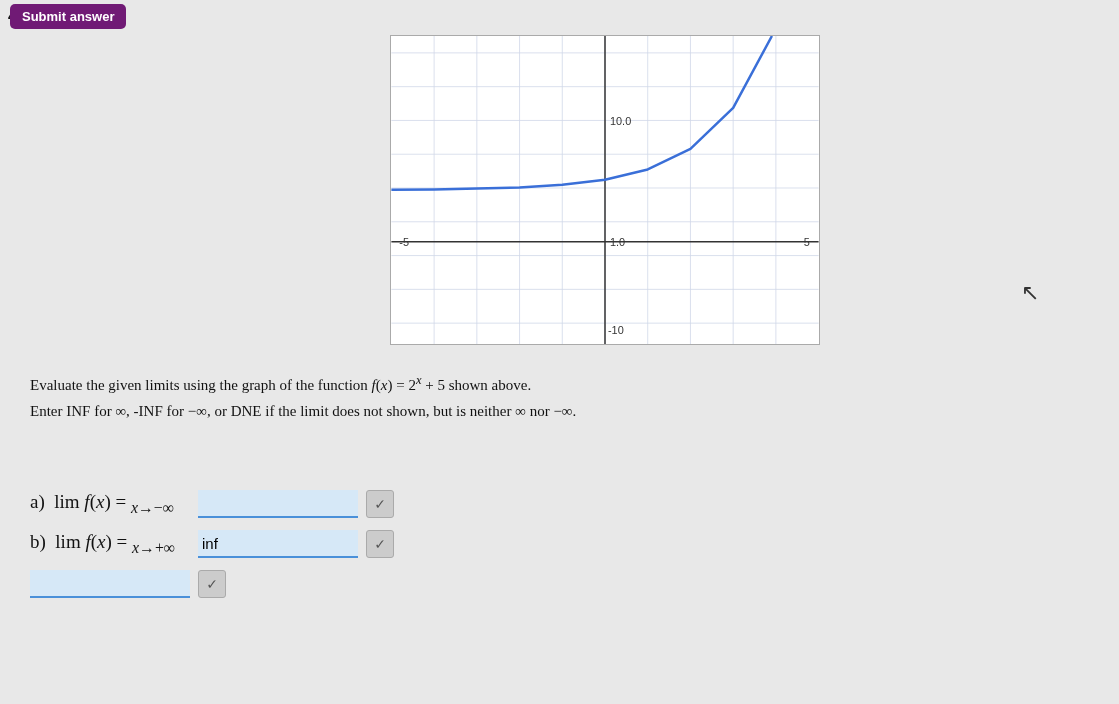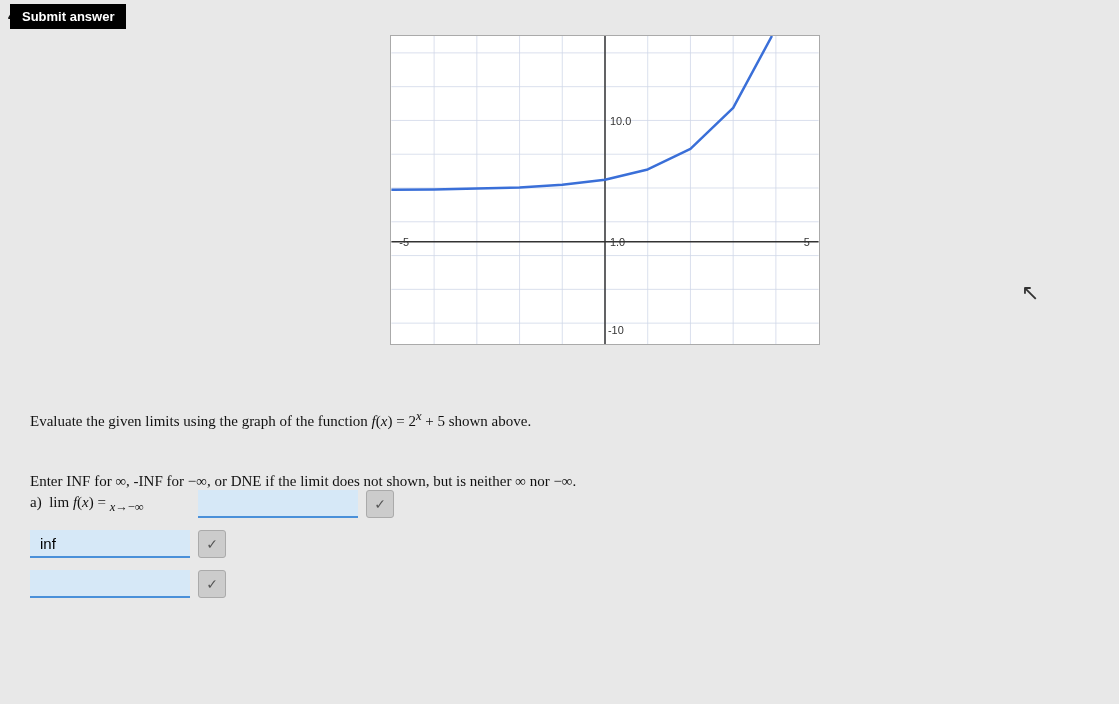--- a/index.html
+++ b/index.html
@@ -10,28 +10,28 @@
       color: #111;
       width: 1119px;
       min-height: 704px;
       position: relative;
     }
 
     .submit-btn {
       position: absolute;
       top: 4px;
       left: 10px;
-      background: #000000;
+      background: #701a75;
       color: white;
       font-family: Arial, sans-serif;
       font-size: 13px;
       font-weight: bold;
       padding: 5px 12px;
       border: none;
-      border-radius: 0;
+      border-radius: 5px;
       cursor: pointer;
     }
 
     .graph-container {
       position: absolute;
       top: 35px;
       left: 390px;
       width: 430px;
       height: 310px;
       background: white;
@@ -47,49 +47,48 @@
       position: absolute;
       top: 370px;
       left: 30px;
       width: 980px;
       font-size: 15px;
       line-height: 1.6;
     }
 
     .instructions p {
       margin-bottom: 2px;
-      margin-top: 36px;
     }
 
     .answers-section {
       position: absolute;
       top: 490px;
       left: 30px;
     }
 
     .answer-row {
       display: flex;
       align-items: center;
       margin-bottom: 12px;
       gap: 8px;
     }
 
     .answer-label {
-      font-size: 15px;
+      font-size: 19px;
       min-width: 160px;
     }
 
     .answer-input {
       border: none;
       border-bottom: 2px solid #4a90d9;
       background: #d6e8f7;
       width: 160px;
       height: 28px;
       font-size: 15px;
-      padding: 2px 10px;
+      padding: 2px 4px;
       outline: none;
     }
 
     .check-btn {
       width: 28px;
       height: 28px;
       background: #ccc;
       border: 1px solid #aaa;
       border-radius: 3px;
       cursor: pointer;
@@ -176,20 +175,24 @@
       a)&nbsp; lim <em>f</em>(<em>x</em>) =
       <sub><em>x</em>→−∞</sub>
     </span>
     <input type="text" class="answer-input" value="" style="">
     <div class="check-btn">
       <span>✓</span>
     </div>
   </div>
 
   <div class="answer-row">
+    <span class="answer-label">
+      b)&nbsp; lim <em>f</em>(<em>x</em>) =
+      <sub><em>x</em>→+∞</sub>
+    </span>
     <input type="text" class="answer-input" value="inf" style="">
     <div class="check-btn">
       <span>✓</span>
     </div>
   </div>
 
   <div class="answer-row">
     <input type="text" class="answer-input" value="" style="">
     <div class="check-btn">
       <span>✓</span>

